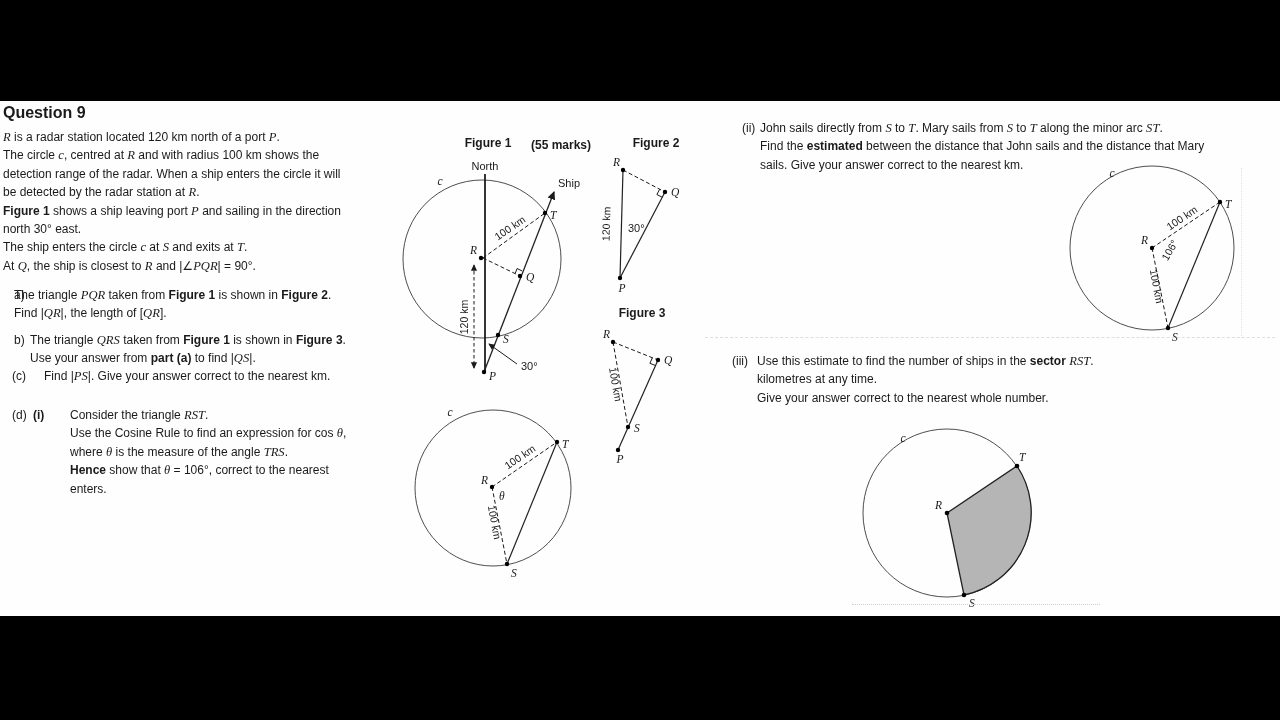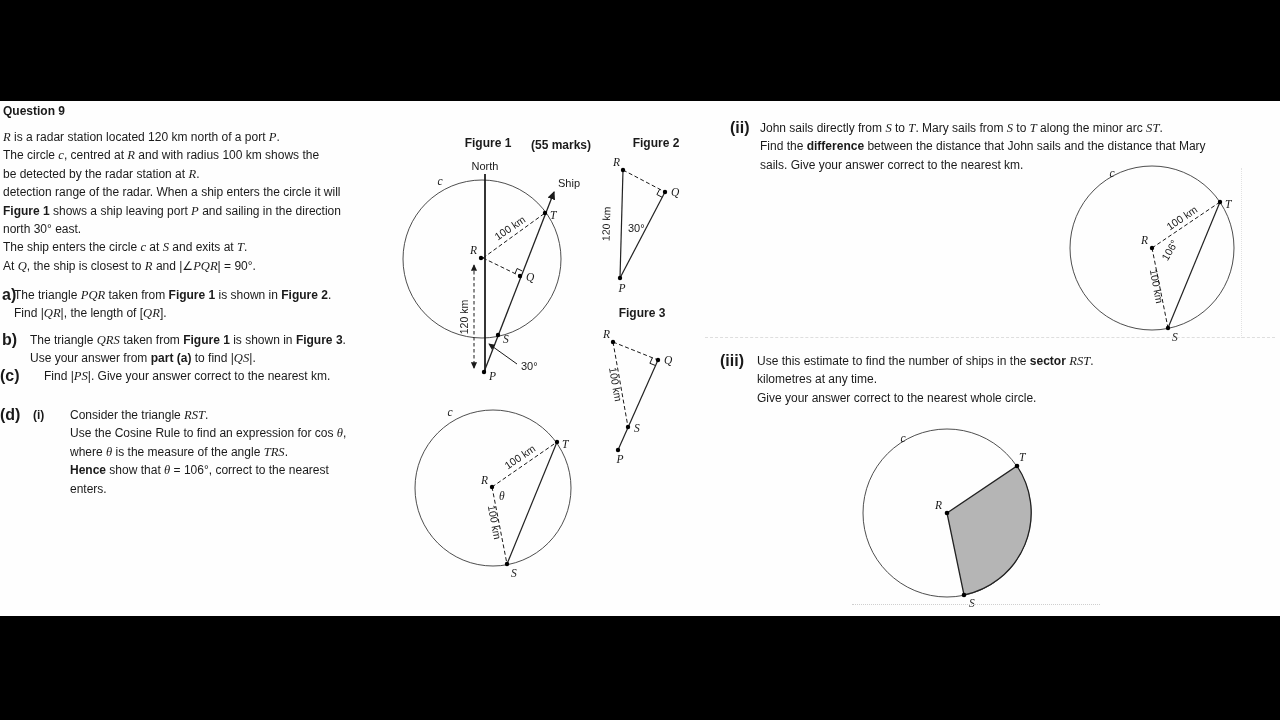--- a/index.html
+++ b/index.html
@@ -1,26 +1,26 @@
 <!DOCTYPE html>
 <html><head>
 <meta charset="utf-8">
 <style>
   html,body { margin:0; padding:0; background:#000; }
   .screen { position:relative; width:1280px; height:720px; background:#000; overflow:hidden;
             font-family:"Liberation Sans", sans-serif; color:#1a1a1a; }
   .page { position:absolute; left:0; top:101px; width:1280px; height:515px; background:#fefefe; }
   .abs { position:absolute; }
-  .qtitle { font-weight:bold; font-size:12px; }
+  .qtitle { font-weight:bold; font-size:16px; }
   .marks { font-weight:bold; font-size:12px;margin-top:32px; }
   .tblock { font-size:12px; }
   .tline { line-height:18.4px; white-space:nowrap; }
   .tline b { font-weight:bold; }
   .tline i, .mathit { font-family:"Liberation Serif", serif; font-style:italic; font-size:1.05em; }
-  .plabel { position:absolute; left:0; top:0; font-weight:bold; font-size:16px; line-height:18.4px; }
+  .plabel { position:absolute; left:12px; top:0; font-weight:normal; font-size:12px; line-height:18.4px; }
   .sublabel { position:absolute; font-weight:bold; font-size:12px; line-height:18.4px; }
   svg { position:absolute; overflow:visible; }
   svg text { font-family:"Liberation Sans", sans-serif; fill:#1a1a1a; }
   svg text.it { font-family:"Liberation Serif", serif; font-style:italic; font-size:11.5px; }
   svg text.lbl { font-size:11px; }
   svg text.dist { font-size:10.5px; }
   svg text.ttl { font-size:12px; font-weight:bold; }
   .faint-h { position:absolute; border-top:1px dashed #dedede; height:0; }
   .faint-v { position:absolute; border-left:1px dotted #e2e2e2; width:0; }
 </style>
@@ -29,22 +29,22 @@
 
 <div class="screen">
   <div class="page">
 
     <div class="abs qtitle" style="left:3px; top:3px;">Question 9</div>
     <div class="abs marks" style="left:531px; top:5px;">(55 marks)</div>
 
     <div class="abs tblock" style="left:3px; top:27px; width:420px;">
         <div class="tline"><i>R</i> is a radar station located 120 km north of a port <i>P</i>.</div>
         <div class="tline">The circle <i>c</i>, centred at <i>R</i> and with radius 100 km shows the</div>
+        <div class="tline">detection range of the radar.  When a ship enters the circle it will</div>
         <div class="tline">be detected by the radar station at <i>R</i>.</div>
-        <div class="tline">detection range of the radar.  When a ship enters the circle it will</div>
         <div class="tline"><b>Figure 1</b> shows a ship leaving port <i>P</i> and sailing in the direction</div>
         <div class="tline">north 30° east.</div>
         <div class="tline">The ship enters the circle <i>c</i> at <i>S</i> and exits at <i>T</i>.</div>
         <div class="tline">At <i>Q</i>, the ship is closest to <i>R</i> and |∠<i>PQR</i>| = 90°.</div>
       </div>
 
     <div class="abs tblock" style="left:2px; top:185px; width:420px;">
       <span class="plabel">a)</span>
       <div style="margin-left:12px;">
           <div class="tline">The triangle <i>PQR</i> taken from <b>Figure 1</b> is shown in <b>Figure 2</b>.</div>
@@ -76,31 +76,31 @@
           <div class="tline">where <i>θ</i> is the measure of the angle <i>TRS</i>.</div>
           <div class="tline"><b>Hence</b> show that  <i>θ</i> = 106°, correct to the nearest</div>
           <div class="tline">enters.</div>
         </div>
     </div>
 
     <div class="abs tblock" style="left:730px; top:18px; width:540px;">
       <span class="plabel">(ii)</span>
       <div style="margin-left:30px;">
           <div class="tline">John sails directly from <i>S</i> to <i>T</i>.  Mary sails from <i>S</i> to <i>T</i> along the minor arc <i>ST</i>.</div>
-          <div class="tline">Find the <b>difference</b> between the distance that John sails and the distance that Mary</div>
+          <div class="tline">Find the <b>estimated</b> between the distance that John sails and the distance that Mary</div>
           <div class="tline">sails.  Give your answer correct to the nearest km.</div>
         </div>
     </div>
 
     <div class="abs tblock" style="left:720px; top:251px; width:550px;">
       <span class="plabel">(iii)</span>
       <div style="margin-left:37px;">
           <div class="tline">Use this estimate to find the number of ships in the <b>sector</b> <i>RST</i>.</div>
           <div class="tline">kilometres at any time.</div>
-          <div class="tline">Give your answer correct to the nearest whole circle.</div>
+          <div class="tline">Give your answer correct to the nearest whole number.</div>
         </div>
     </div>
 
     <svg style="left:395px; top:33px;" width="210" height="262" viewBox="0 0 210 262">
       <defs>
         <marker id="arw" viewBox="0 0 8 8" refX="6.5" refY="4" markerWidth="7" markerHeight="7" orient="auto-start-reverse">
           <path d="M0,0.5 L7.5,4 L0,7.5 z" fill="#1a1a1a"></path>
         </marker>
       </defs>
       <text class="ttl" x="93" y="13" text-anchor="middle">Figure 1</text>

